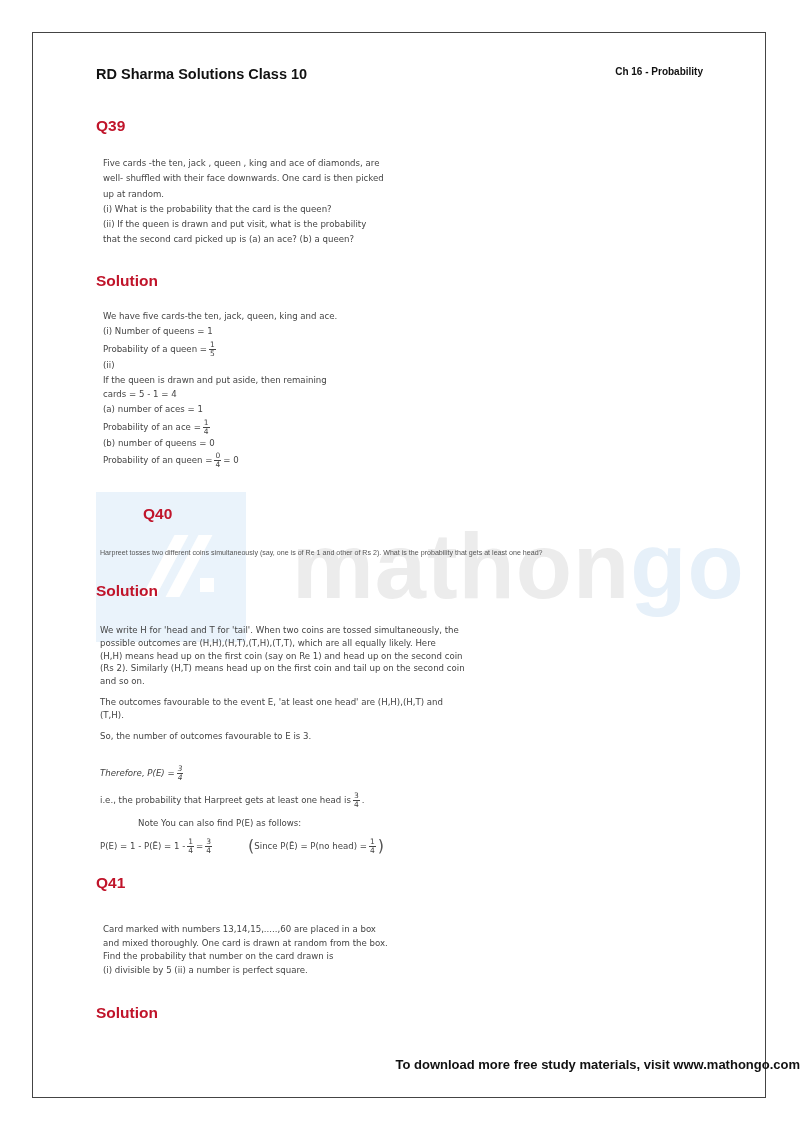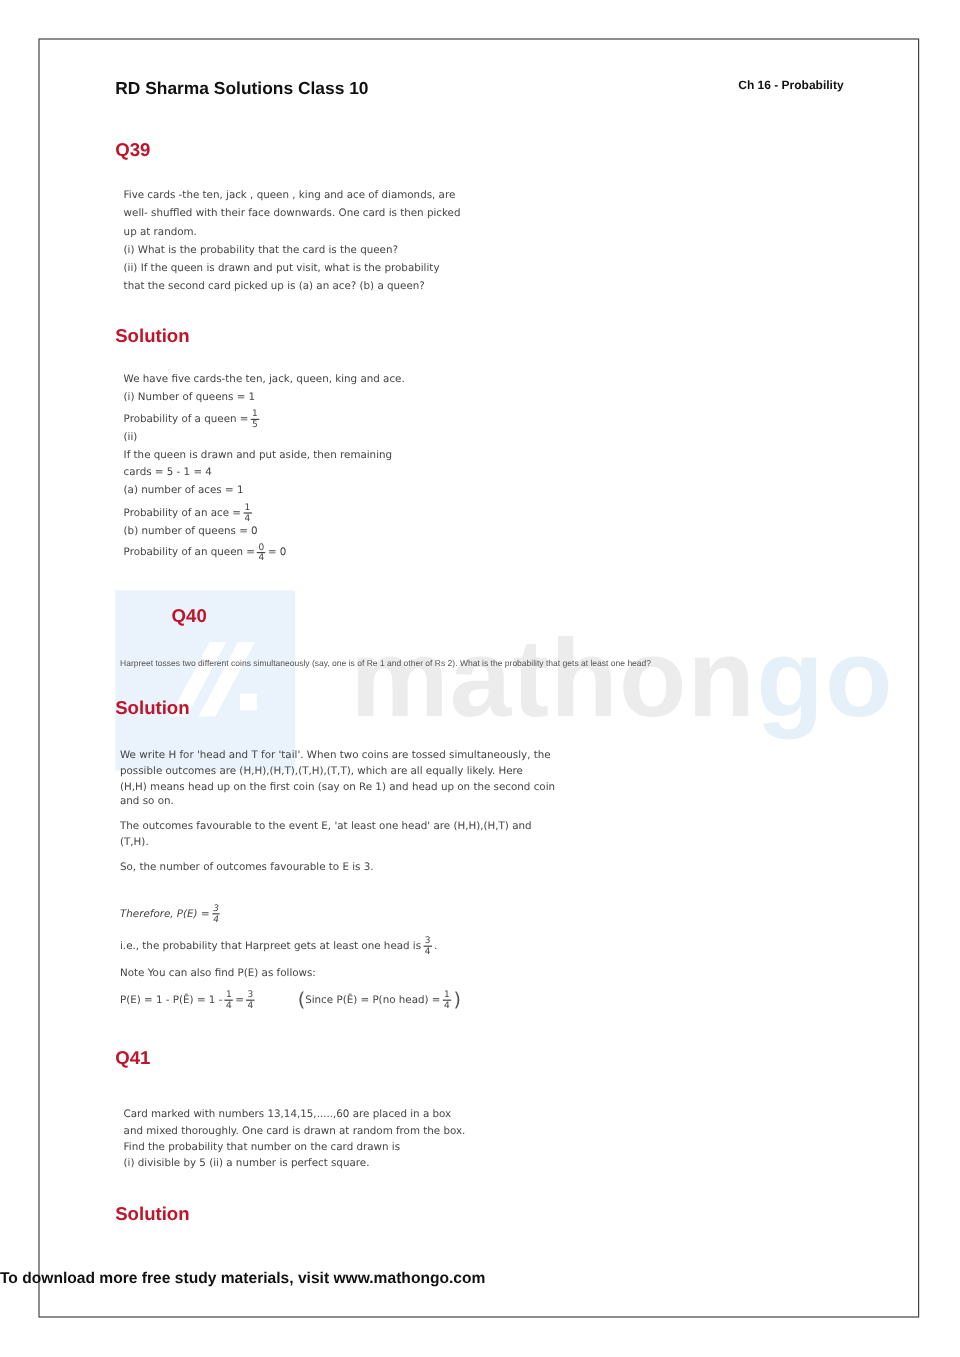--- a/index.html
+++ b/index.html
@@ -8,21 +8,21 @@
   .header-left { position: absolute; left: 96px; top: 66px; font-weight: bold; font-size: 14.5px; color: #111; text-align: center; }
   .header-right { position: absolute; right: 97px; top: 66px; font-weight: bold; font-size: 10px; color: #111; }
   .heading { position: absolute; left: 96px; font-weight: bold; font-size: 15.5px; color: #c0142a; }
   .body-text { position: absolute; left: 103px; font-family: "DejaVu Sans", sans-serif; font-size: 8.6px; color: #444; line-height: 13.6px; white-space: nowrap; }
   .line { display: block; }
   .frac { display: inline-flex; flex-direction: column; align-items: center; vertical-align: middle; font-size: 7.5px; line-height: 8px; margin: 0 2px; }
   .frac .num { border-bottom: 1px solid #444; padding: 0 1px; }
   .frac .den { padding: 0 1px; }
   .paren-big { font-size: 16px; vertical-align: middle; color: #555; }
   .small-q { position: absolute; left: 100px; top: 549px; font-size: 7.1px; color: #555; white-space: nowrap; font-family: "Liberation Sans", sans-serif; }
-  .footer { position: absolute; left: 0; width: 800px; top: 1057px; text-align: left; font-weight: bold; font-size: 13px; color: #111; }
+  .footer { position: absolute; left: 0; width: 800px; top: 1057px; text-align: right; font-weight: bold; font-size: 13px; color: #111; }
   
   .wm-box { position: absolute; left: 96px; top: 492px; width: 150px; height: 150px; background: #eaf3fb; }
   .wm-slash1 { position: absolute; left: 158px; top: 535px; width: 14px; height: 62px; background: #fff; transform: skewX(-28deg); }
   .wm-slash2 { position: absolute; left: 182px; top: 535px; width: 14px; height: 62px; background: #fff; transform: skewX(-28deg); }
   .wm-dot { position: absolute; left: 200px; top: 578px; width: 14px; height: 14px; background: #fff; }
   .wm-text { position: absolute; left: 292px; top: 516px; font-size: 92px; font-weight: bold; letter-spacing: 1px; color: #ececec; font-family: "Liberation Sans", sans-serif; line-height: 100px; }
   .wm-text .go { color: #e6f0f9; }
 </style>
 </head>
 <body>
@@ -72,33 +72,34 @@
 </div>
 
 <div class="heading" style="top:505px;padding-left:47px;">Q40</div>
 <div class="small-q">Harpreet tosses two different coins simultaneously (say, one is of Re 1 and other of Rs 2). What is the probability that gets at least one head?</div>
 
 <div class="heading" style="top:582px;">Solution</div>
 <div class="body-text" style="top:624px; line-height:12.8px; left:100px;">
   <span class="line">We write H for 'head and T for 'tail'. When two coins are tossed simultaneously, the</span>
   <span class="line">possible outcomes are (H,H),(H,T),(T,H),(T,T), which are all equally likely. Here</span>
   <span class="line">(H,H) means head up on the first coin (say on Re 1) and head up on the second coin</span>
+  <span class="line">(Rs 2). Similarly (H,T) means head up on the first coin and tail up on the second coin</span>
   <span class="line">and so on.</span>
   <span class="line" style="margin-top:8px;">The outcomes favourable to the event E, 'at least one head' are (H,H),(H,T) and</span>
   <span class="line">(T,H).</span>
   <span class="line" style="margin-top:8px;">So, the number of outcomes favourable to E is 3.</span>
   <span class="line" style="margin-top:23px;font-style:italic;"><span>Therefore, P(E) =</span><span class="frac">
         <span class="num">3</span>
         <span class="den">4</span>
       </span></span>
   <span class="line" style="margin-top:10px;"><span>i.e., the probability that Harpreet gets at least one head is</span><span class="frac">
         <span class="num">3</span>
         <span class="den">4</span>
       </span><span>.</span></span>
-  <span class="line" style="margin-top:8px;">Note You can also find P(E) as follows:</span>
+  <span class="line" style="margin-top:8px;margin-left:38px;">Note You can also find P(E) as follows:</span>
   <span class="line" style="margin-top:8px;"><span>P(E) = 1 - P(Ē) = 1 -</span><span class="frac">
         <span class="num">1</span>
         <span class="den">4</span>
       </span><span>=</span><span class="frac">
         <span class="num">3</span>
         <span class="den">4</span>
       </span><span style="display:inline-block;width:34px;"></span><span class="paren-big">(</span><span>Since P(Ē) = P(no head) =</span><span class="frac">
         <span class="num">1</span>
         <span class="den">4</span>
       </span><span class="paren-big">)</span></span>

